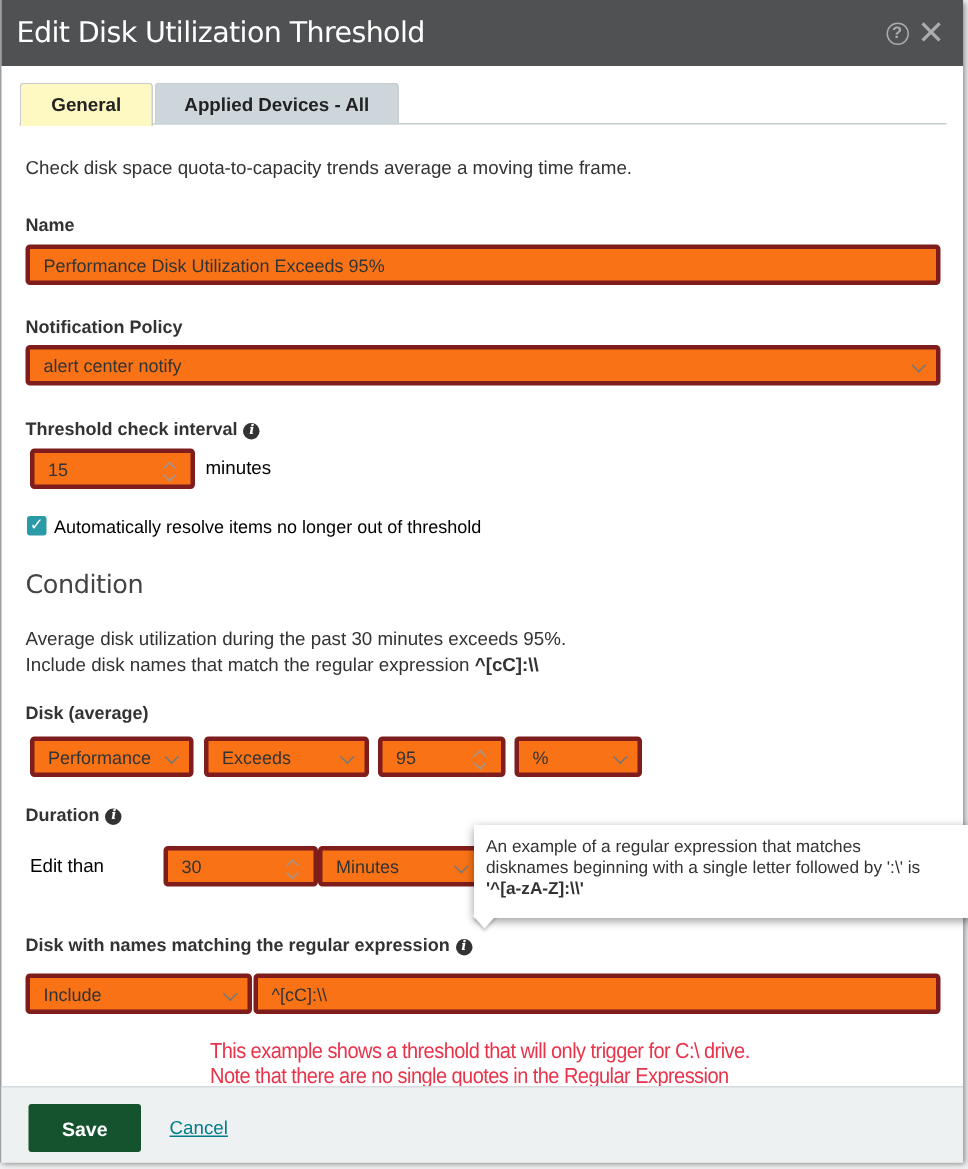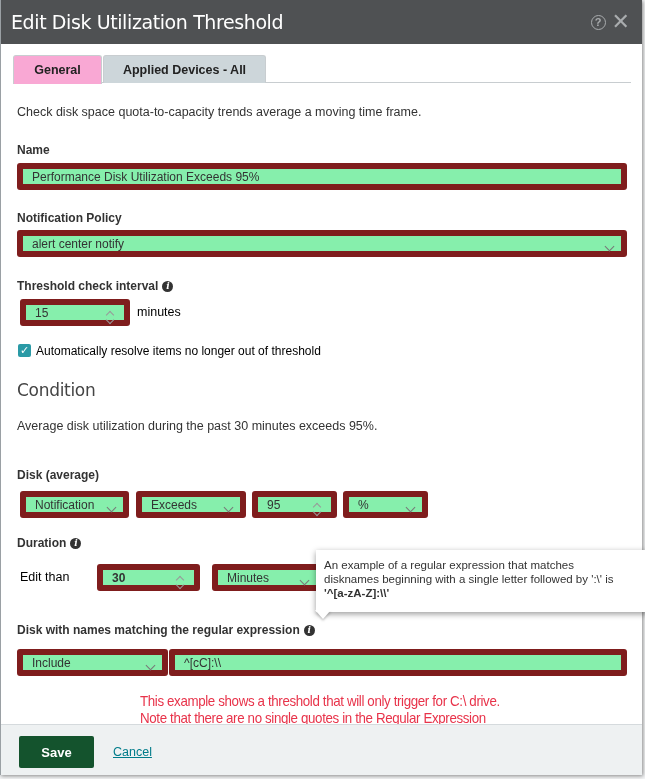--- a/index.html
+++ b/index.html
@@ -18,27 +18,27 @@
     .title-icons { display: flex; align-items: center; gap: 6px; color: #a9acae; }
     .help-icon { width: 15px; height: 15px; border: 1.5px solid #a9acae; border-radius: 50%; font-size: 11px; display: flex; align-items: center; justify-content: center; font-weight: bold; }
     .close-icon { font-size: 22px; line-height: 22px; }
 
     .tabs { position: absolute; left: 12px; top: 55px; width: 618px; height: 28px; border-bottom: 1px solid #c8cdd0; }
     .tab {
       position: absolute; top: 0; height: 28px; font-size: 12.5px; font-weight: bold;
       display: flex; align-items: center; justify-content: center; color: #222;
       border: 1px solid #c8cdd0; border-bottom: none; border-radius: 3px 3px 0 0;
     }
-    .tab.general { left: 0; width: 89px; background: #f9a8d4; height: 29px; }
+    .tab.general { left: 0; width: 89px; background: #fef9c3; height: 29px; }
     .tab.devices { left: 90px; width: 163px; background: #cdd6da; }
     .abs { position: absolute; }
     .desc { font-size: 12.5px; color: #333; }
     .label { font-weight: bold; font-size: 12px; color: #333; }
     .input {
-      position: absolute; height: 27px; border: 6px solid #7f1d1d; border-radius: 3px; background: #86efac;
+      position: absolute; height: 27px; border: 3px solid #7f1d1d; border-radius: 3px; background: #f97316;
       font-size: 12px; color: #333; display: flex; align-items: center; padding-left: 9px;
     }
     .chev { position: absolute; right: 8px; top: 7px; width: 7px; height: 7px; border-right: 1px solid #777; border-bottom: 1px solid #777; transform: rotate(45deg); }
     .spin { position: absolute; right: 9px; top: 4px; width: 10px; height: 18px; }
     .spin .up, .spin .dn { position: absolute; left: 2px; width: 6px; height: 6px; border-left: 1px solid #999; border-top: 1px solid #999; }
     .spin .up { top: 3px; transform: rotate(45deg); }
     .spin .dn { top: 8px; transform: rotate(225deg); }
     .info-icon { display: inline-flex; width: 11px; height: 11px; background: #333; color: #fff; border-radius: 50%; font-size: 9px; font-style: italic; font-weight: bold; align-items: center; justify-content: center; vertical-align: 1px; margin-left: 4px; font-family: "DejaVu Serif", serif; }
     .checkbox { position: absolute; width: 13px; height: 13px; background: #2a9aa6; border-radius: 2px; color: #fff; font-size: 11px; line-height: 13px; text-align: center; }
     .section-title { font-size: 17px; color: #444; font-family: "DejaVu Sans", sans-serif; letter-spacing: -0.3px; }
@@ -95,24 +95,27 @@
       </span>
   </div>
   <div class="abs" style="left:136px;top:305px;font-size:12.5px;">minutes</div>
 
   <div class="checkbox" style="left:17px;top:344px;">✓</div>
   <div class="abs" style="left:35px;top:344px;font-size:12px;">Automatically resolve items no longer out of threshold</div>
 
   <div class="abs section-title" style="left:16px;top:380px;">Condition</div>
 
   <div class="abs desc" style="left:16px;top:419px;">Average disk utilization during the past 30 minutes exceeds 95%.</div>
+  <div class="abs desc" style="left:16px;top:436px;">
+    <span>Include disk names that match the regular expression </span><b>^[cC]:\\</b>
+  </div>
 
   <div class="abs label" style="left:16px;top:468px;">Disk (average)</div>
   <div class="input" style="left:19px;top:491px;width:109px;">
-    <span>Notification</span>
+    <span>Performance</span>
     <span class="chev"></span>
   </div>
   <div class="input" style="left:135px;top:491px;width:110px;">
     <span>Exceeds</span>
     <span class="chev"></span>
   </div>
   <div class="input" style="left:251px;top:491px;width:85px;">
     <span>95</span>
     <span class="spin">
         <span class="up"></span>
@@ -121,21 +124,21 @@
   </div>
   <div class="input" style="left:342px;top:491px;width:85px;">
     <span>%</span>
     <span class="chev"></span>
   </div>
 
   <div class="abs label" style="left:16px;top:536px;">
     <span>Duration</span><span class="info-icon">i</span>
   </div>
   <div class="abs" style="left:19px;top:570px;font-size:12.5px;">Edit than</div>
-  <div class="input" style="left:96px;top:564px;width:103px;font-weight:bold;">
+  <div class="input" style="left:108px;top:564px;width:103px;">
     <span>30</span>
     <span class="spin">
         <span class="up"></span>
         <span class="dn"></span>
       </span>
   </div>
   <div class="input" style="left:211px;top:564px;width:110px;">
     <span>Minutes</span>
     <span class="chev"></span>
   </div>

